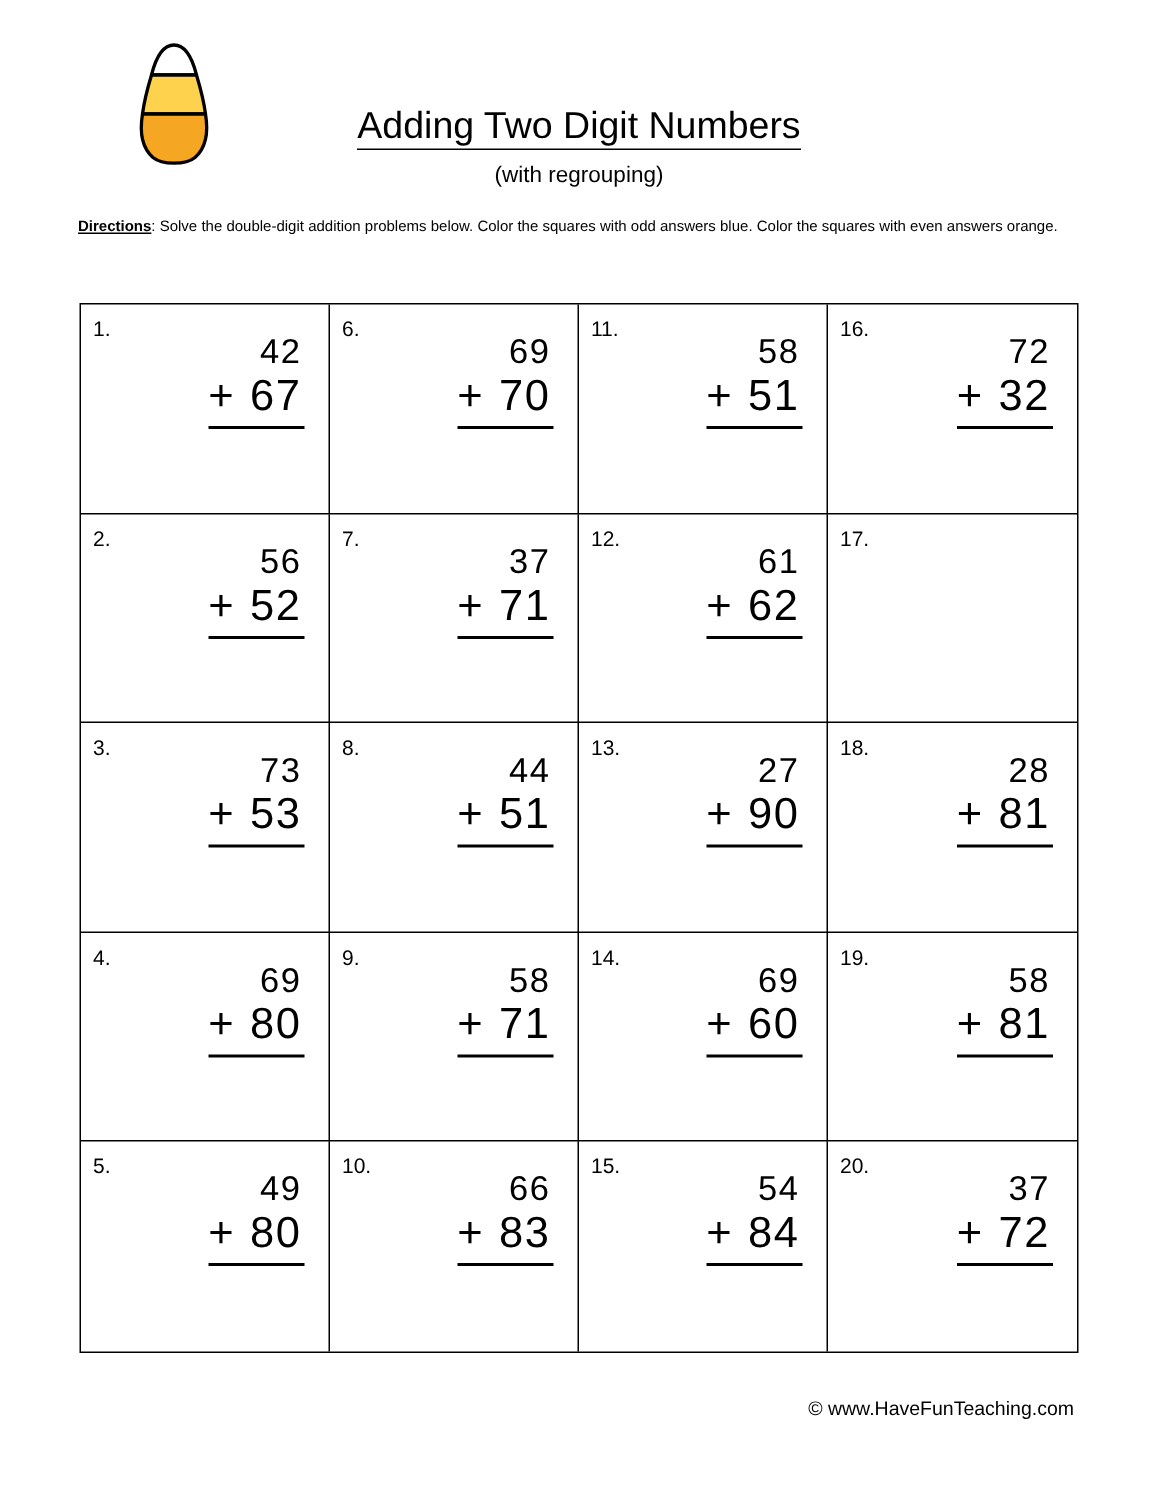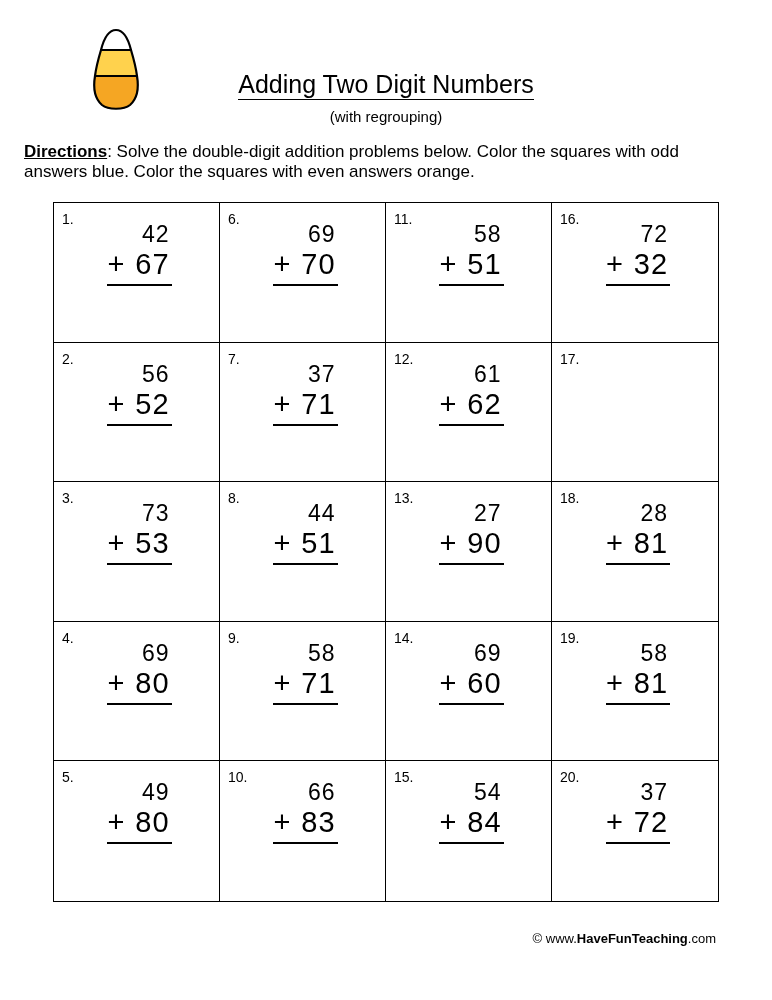--- a/index.html
+++ b/index.html
@@ -75,23 +75,23 @@
     left: 0;
     width: 668px;
     text-align: center;
     font-size: 15px;
   }
 
   
   .directions {
     position: absolute;
     top: 142px;
-    left: 24px;
+    left: 52px;
     width: 700px;
-    font-size: 17px;
+    font-size: 10px;
     line-height: 20px;
   }
   .directions b {
     text-decoration: underline;
     font-weight: bold;
   }
 
   
   .grid {
     position: absolute;
@@ -120,21 +120,21 @@
     left: 8px;
     font-size: 14px;
   }
   .problem {
     position: absolute;
     top: 18px;
     left: 0;
     right: 16px;
     display: flex;
     flex-direction: column;
-    align-items: center;
+    align-items: flex-end;
   }
   .prob-inner {
     display: inline-block;
     text-align: right;
     margin-left: 22px;
   }
   .addend-top {
     font-size: 23px;
     letter-spacing: 1px;
     padding-right: 2px;
@@ -154,21 +154,21 @@
     margin-top: 3px;
   }
 
   
   .footer {
     position: absolute;
     bottom: 54px;
     right: 56px;
     font-size: 13px;
   }
-  .footer b { font-weight: bold; }
+  .footer b { font-weight: normal; }
 </style>
 </head>
 <body>
 
 <div class="page">
 
   <div class="header">
 
     <div class="candy-corn">
       <svg width="68" height="88" viewBox="0 0 68 88">

